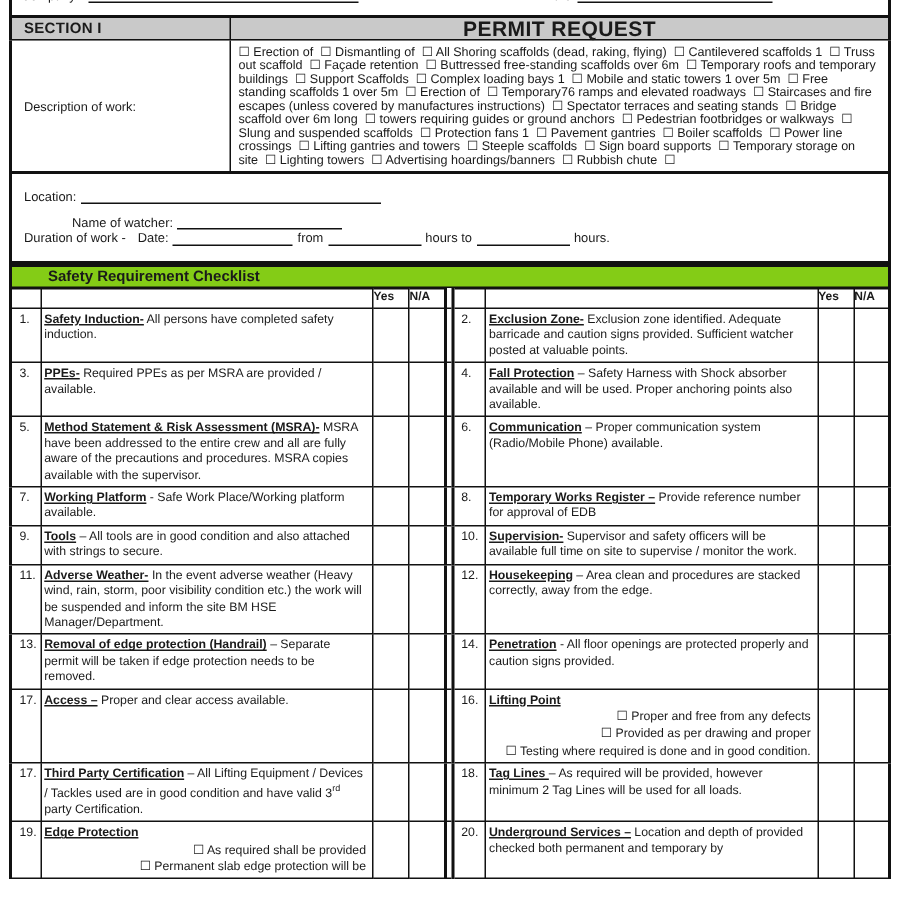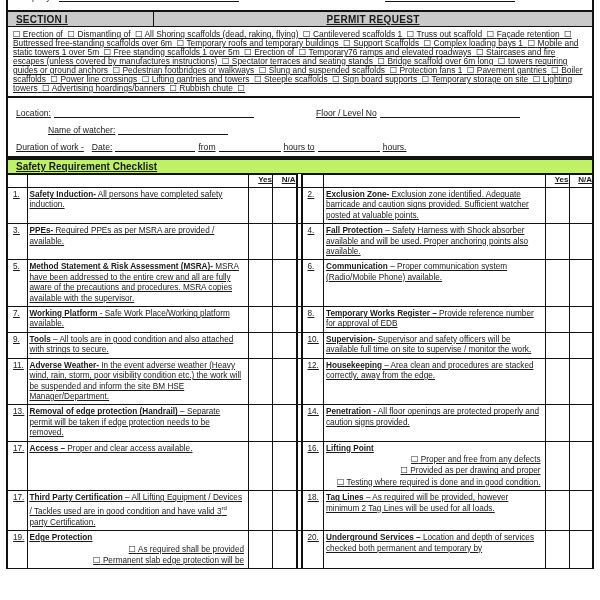--- a/index.html
+++ b/index.html
@@ -38,21 +38,21 @@
   
   .sectionband{
     display:flex;background:#c9c9c9;border:2px solid #111;border-bottom:1px solid #111;
     height:17px;align-items:center;box-sizing:border-box;
   }
   .sectionband .left{
     width:146px;padding-left:8px;font-weight:bold;font-size:10px;letter-spacing:.2px;
     border-right:1px solid #111;height:100%;display:flex;align-items:center;box-sizing:border-box;
   }
   .sectionband .mid{
-    flex:1;text-align:center;font-weight:bold;font-size:10px;letter-spacing:.3px;
+    flex:1;text-align:center;font-weight:bold;font-size:14px;letter-spacing:.3px;
   }
 
   
   .descwrap{
     display:flex;border:2px solid #111;border-top:none;box-sizing:border-box;
   }
   .desclabel{
     width:146px;border-right:1px solid #111;box-sizing:border-box;
     font-size:8.5px;display:flex;align-items:center;padding-left:8px;
   }
@@ -60,52 +60,52 @@
     flex:1;padding:3px 6px 3px 5px;font-size:8.4px;line-height:9px;
     text-align:left;
   }
   .cb{font-family:"DejaVu Sans", sans-serif;font-size:8.4px;}
 
   
   .details{
     border:2px solid #111;border-top:none;box-sizing:border-box;
     padding:3px 8px 4px 8px;font-size:8.6px;
   }
-  .drow{display:flex;align-items:flex-end;height:17px;}
+  .drow{display:flex;height:17px;}
   .drow .c1{width:300px;display:flex;align-items:flex-end;}
   .drow .c2{flex:1;display:flex;align-items:flex-end;}
   .fill{
     display:inline-block;border-bottom:1px solid #111;height:10px;margin:0 3px;
   }
 
   
   .clband{
-    background:#bef264;border:2px solid #111;border-bottom:1px solid #111;
-    height:16px;display:flex;align-items:center;padding-left:8px;
+    background:#84cc16;border:2px solid #111;border-bottom:1px solid #111;
+    height:16px;display:flex;align-items:center;padding-left:24px;
     font-weight:bold;font-size:10px;box-sizing:border-box;
   }
 
   
   .cl{border-collapse:collapse;width:100%;table-layout:fixed;}
   .cl td{border:1px solid #111;font-size:8.2px;line-height:10.4px;}
   .cl .outerL{border-left:2px solid #111;}
   .cl .outerR{border-right:2px solid #111;}
-  .hdr td{height:12px;background:#fff;text-align:right;font-weight:bold;font-size:8px;}
+  .hdr td{height:12px;background:#fff;text-align:left;font-weight:bold;font-size:8px;}
   .numcell{
     width:20px;text-align:left;padding:2px 0 0 5px;font-size:8.2px;
     border-right:none;
   }
   .txtcell{padding:2px 4px 2px 2px;border-left:none;}
   .ynacell{width:24px;}
   .gapcell{width:5px;border-top:none;border-bottom:none;background:#fff;}
   .cl .lead{font-weight:bold;text-decoration:underline;}
   .opt{display:block;padding-left:7px;text-align:right;}
   sup{font-size:6px;vertical-align:super;}
 
-  .clip{height:600px;overflow:hidden;text-decoration:underline;}
+  .clip{height:600px;overflow:hidden;}
 </style>
 </head>
 <body>
 
 <div class="page clip">
 
   <div class="croprow">
     <div class="inner">
       <span class="lbl">Company :</span>
       <span class="ln" style="width:180px"></span>
@@ -113,32 +113,29 @@
       <span class="ln" style="width:130px"></span>
     </div>
   </div>
 
   <div class="sectionband">
     <div class="left">SECTION I</div>
     <div class="mid">PERMIT REQUEST</div>
   </div>
 
   <div class="descwrap">
+    <div class="desclabel">Description of work:</div>
     <div class="descbody" id="desc-body"><span><span class="cb">☐</span> <span>Erection of</span></span>&nbsp; <span><span class="cb">☐</span> <span>Dismantling of</span></span>&nbsp; <span><span class="cb">☐</span> <span>All Shoring scaffolds (dead, raking, flying)</span></span>&nbsp; <span><span class="cb">☐</span> <span>Cantilevered scaffolds 1</span></span>&nbsp; <span><span class="cb">☐</span> <span>Truss out scaffold</span></span>&nbsp; <span><span class="cb">☐</span> <span>Façade retention</span></span>&nbsp; <span><span class="cb">☐</span> <span>Buttressed free-standing scaffolds over 6m</span></span>&nbsp; <span><span class="cb">☐</span> <span>Temporary roofs and temporary buildings</span></span>&nbsp; <span><span class="cb">☐</span> <span>Support Scaffolds</span></span>&nbsp; <span><span class="cb">☐</span> <span>Complex loading bays 1</span></span>&nbsp; <span><span class="cb">☐</span> <span>Mobile and static towers 1 over 5m</span></span>&nbsp; <span><span class="cb">☐</span> <span>Free standing scaffolds 1 over 5m</span></span>&nbsp; <span><span class="cb">☐</span> <span>Erection of</span></span>&nbsp; <span><span class="cb">☐</span> <span>Temporary76 ramps and elevated roadways</span></span>&nbsp; <span><span class="cb">☐</span> <span>Staircases and fire escapes (unless covered by manufactures instructions)</span></span>&nbsp; <span><span class="cb">☐</span> <span>Spectator terraces and seating stands</span></span>&nbsp; <span><span class="cb">☐</span> <span>Bridge scaffold over 6m long</span></span>&nbsp; <span><span class="cb">☐</span> <span>towers requiring guides or ground anchors</span></span>&nbsp; <span><span class="cb">☐</span> <span>Pedestrian footbridges or walkways</span></span>&nbsp; <span><span class="cb">☐</span> <span>Slung and suspended scaffolds</span></span>&nbsp; <span><span class="cb">☐</span> <span>Protection fans 1</span></span>&nbsp; <span><span class="cb">☐</span> <span>Pavement gantries</span></span>&nbsp; <span><span class="cb">☐</span> <span>Boiler scaffolds</span></span>&nbsp; <span><span class="cb">☐</span> <span>Power line crossings</span></span>&nbsp; <span><span class="cb">☐</span> <span>Lifting gantries and towers</span></span>&nbsp; <span><span class="cb">☐</span> <span>Steeple scaffolds</span></span>&nbsp; <span><span class="cb">☐</span> <span>Sign board supports</span></span>&nbsp; <span><span class="cb">☐</span> <span>Temporary storage on site</span></span>&nbsp; <span><span class="cb">☐</span> <span>Lighting towers</span></span>&nbsp; <span><span class="cb">☐</span> <span>Advertising hoardings/banners</span></span>&nbsp; <span><span class="cb">☐</span> <span>Rubbish chute</span></span>&nbsp; <span class="cb">☐</span></div>
   </div>
 
   <div class="details">
     <div class="drow">
       <div class="c1">
         <span>Location:</span>
         <span class="fill" style="width:200px"></span>
-      </div>
-      <div class="c2">
-        <span>Floor / Level No</span>
-        <span class="fill" style="width:140px"></span>
       </div>
     </div>
     <div class="drow">
       <div class="c2" style="padding-left:32px">
         <span>Name of watcher:</span>
         <span class="fill" style="width:110px"></span>
       </div>
     </div>
     <div class="drow">
       <span>Duration of work -</span>
@@ -277,20 +274,20 @@
           <td class="ynacell"></td>
           <td class="ynacell outerR"></td>
         </tr>
         <tr>
           <td class="numcell outerL">19.</td>
           <td class="txtcell"><span class="lead">Edge Protection</span><span class="opt"><span class="cb">☐</span> As required shall be provided</span><span class="opt"><span class="cb">☐</span> Permanent slab edge protection will be</span></td>
           <td class="ynacell"></td>
           <td class="ynacell"></td>
           <td class="gapcell" style="border-left:2px solid #111;border-right:2px solid #111"></td>
           <td class="numcell">20.</td>
-          <td class="txtcell"><span class="lead">Underground Services –</span><span> Location and depth of services checked both permanent and temporary by</span></td>
+          <td class="txtcell"><span class="lead">Underground Services –</span><span> Location and depth of provided checked both permanent and temporary by</span></td>
           <td class="ynacell"></td>
           <td class="ynacell outerR"></td>
         </tr>
       </tbody>
   </table>
 
 </div>
 
 </body></html>

